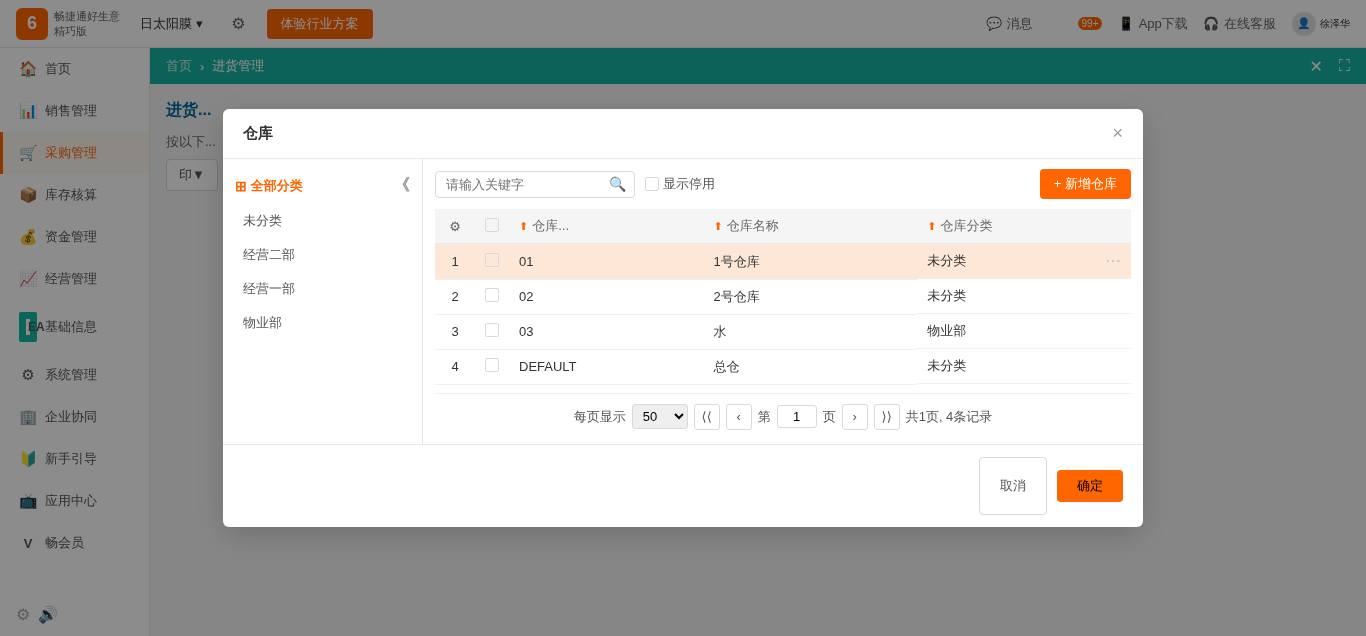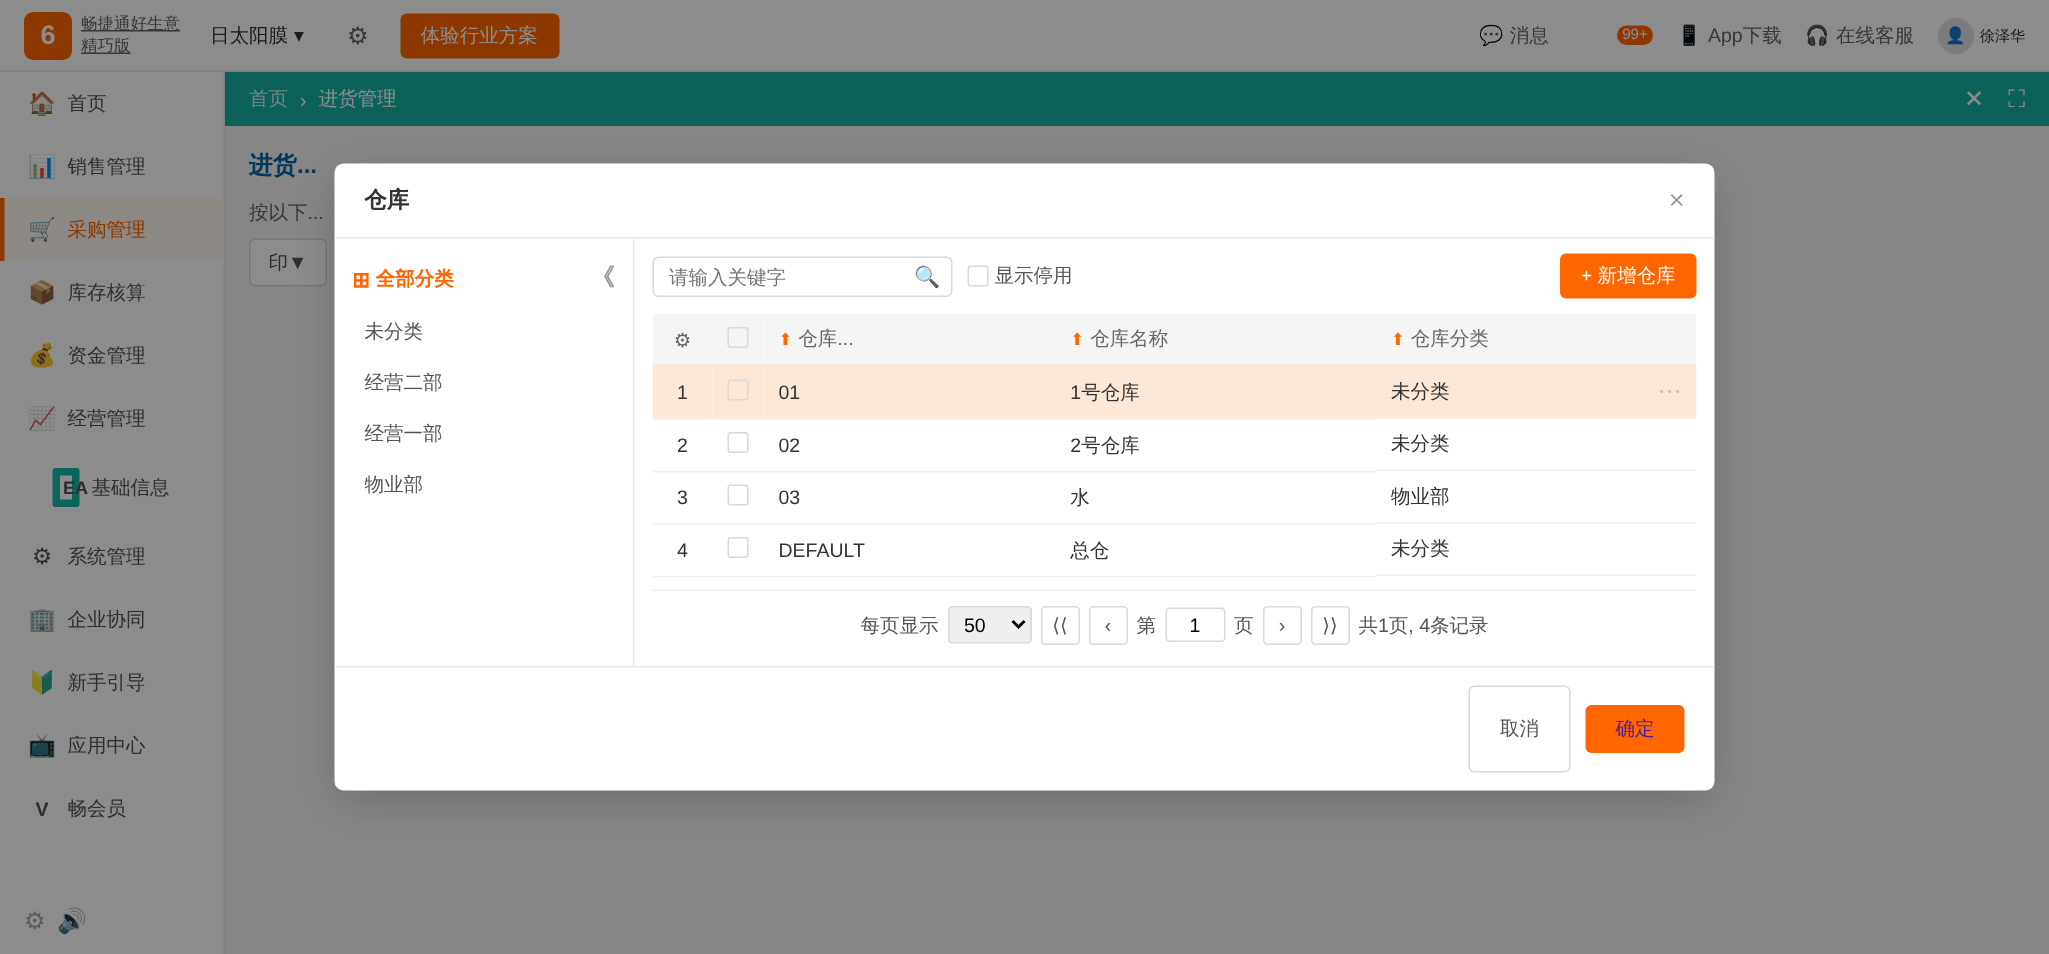--- a/index.html
+++ b/index.html
@@ -13,21 +13,21 @@
       align-items: center;
       padding: 0 16px;
       border-bottom: 1px solid #e8e8e8;
       justify-content: space-between;
       position: relative;
       z-index: 10;
     }
     .top-bar-left { display: flex; align-items: center; gap: 12px; }
     .logo-area { display: flex; align-items: center; gap: 6px; }
     .logo-icon { width: 32px; height: 32px; background: #f60; border-radius: 6px; display: flex; align-items: center; justify-content: center; color: #fff; font-size: 18px; font-weight: bold; }
-    .logo-text { font-size: 12px; color: #666; line-height: 1.3; text-decoration: underline; }
+    .logo-text { font-size: 12px; color: #666; line-height: 1.3; }
     .store-selector { display: flex; align-items: center; gap: 4px; font-size: 13px; color: #333; cursor: pointer; padding: 4px 8px; border-radius: 4px; }
     .gear-btn { width: 32px; height: 32px; display: flex; align-items: center; justify-content: center; cursor: pointer; color: #666; font-size: 16px; }
     .trial-btn { background: #f60; color: #fff; border: none; padding: 6px 14px; border-radius: 4px; font-size: 13px; cursor: pointer; }
     .top-bar-right { display: flex; align-items: center; gap: 16px; }
     .top-nav-item { display: flex; align-items: center; gap: 4px; color: #666; font-size: 13px; cursor: pointer; position: relative; }
     .badge { background: #f60; color: #fff; font-size: 10px; border-radius: 8px; padding: 1px 4px; min-width: 16px; text-align: center; margin-left: 41px; }
     .user-name { color: #333; font-size: 10px; }
 
     
     .layout { display: flex; height: calc(100vh - 48px); }
@@ -151,21 +151,21 @@
     .page-btn { width: 26px; height: 26px; border: 1px solid #d9d9d9; background: #fff; border-radius: 3px; cursor: pointer; display: flex; align-items: center; justify-content: center; color: #555; font-size: 13px; }
     .page-input { width: 40px; border: 1px solid #d9d9d9; border-radius: 3px; text-align: center; padding: 3px; font-size: 13px; }
     .per-page-select { border: 1px solid #d9d9d9; border-radius: 3px; padding: 3px 6px; font-size: 13px; }
 
     
     .modal-footer {
       display: flex; align-items: center; justify-content: flex-end;
       padding: 12px 20px; border-top: 1px solid #e8e8e8; gap: 10px;
     }
     .btn-cancel { background: #fff; color: #555; border: 1px solid #d9d9d9; padding: 19px 20px; border-radius: 4px; cursor: pointer; font-size: 13px; }
-    .btn-confirm { background: #f60; color: #4c1d95; border: none; padding: 7px 20px; border-radius: 4px; cursor: pointer; font-size: 13px; }
+    .btn-confirm { background: #f60; color: #000000; border: none; padding: 7px 20px; border-radius: 4px; cursor: pointer; font-size: 13px; }
   </style>
 </head>
 <body>
 
 <div class="top-bar">
   <div class="top-bar-left">
     <div class="logo-area">
       <div class="logo-icon">6</div>
       <div class="logo-text" style="white-space:pre-line;font-size:11px;">畅捷通好生意
 精巧版</div>
@@ -219,21 +219,21 @@
     </div>
     <div class="sidebar-item">
       <span class="sidebar-icon">💰</span>
       <span>资金管理</span>
     </div>
     <div class="sidebar-item">
       <span class="sidebar-icon">📈</span>
       <span>经营管理</span>
     </div>
     <div class="sidebar-item">
-      <span class="sidebar-icon" style="font-style:normal;font-size:12px;font-weight:bold;border:5px solid #14b8a6;border-radius:2px;padding:1px 2px;margin-left:16px;">EA</span>
+      <span class="sidebar-icon" style="font-style:normal;font-size:12px;font-weight:bold;border:7px solid #14b8a6;border-radius:2px;padding:1px 2px;">EA</span>
       <span>基础信息</span>
     </div>
     <div class="sidebar-item">
       <span class="sidebar-icon">⚙</span>
       <span>系统管理</span>
     </div>
     <div class="sidebar-item">
       <span class="sidebar-icon">🏢</span>
       <span>企业协同</span>
     </div>

